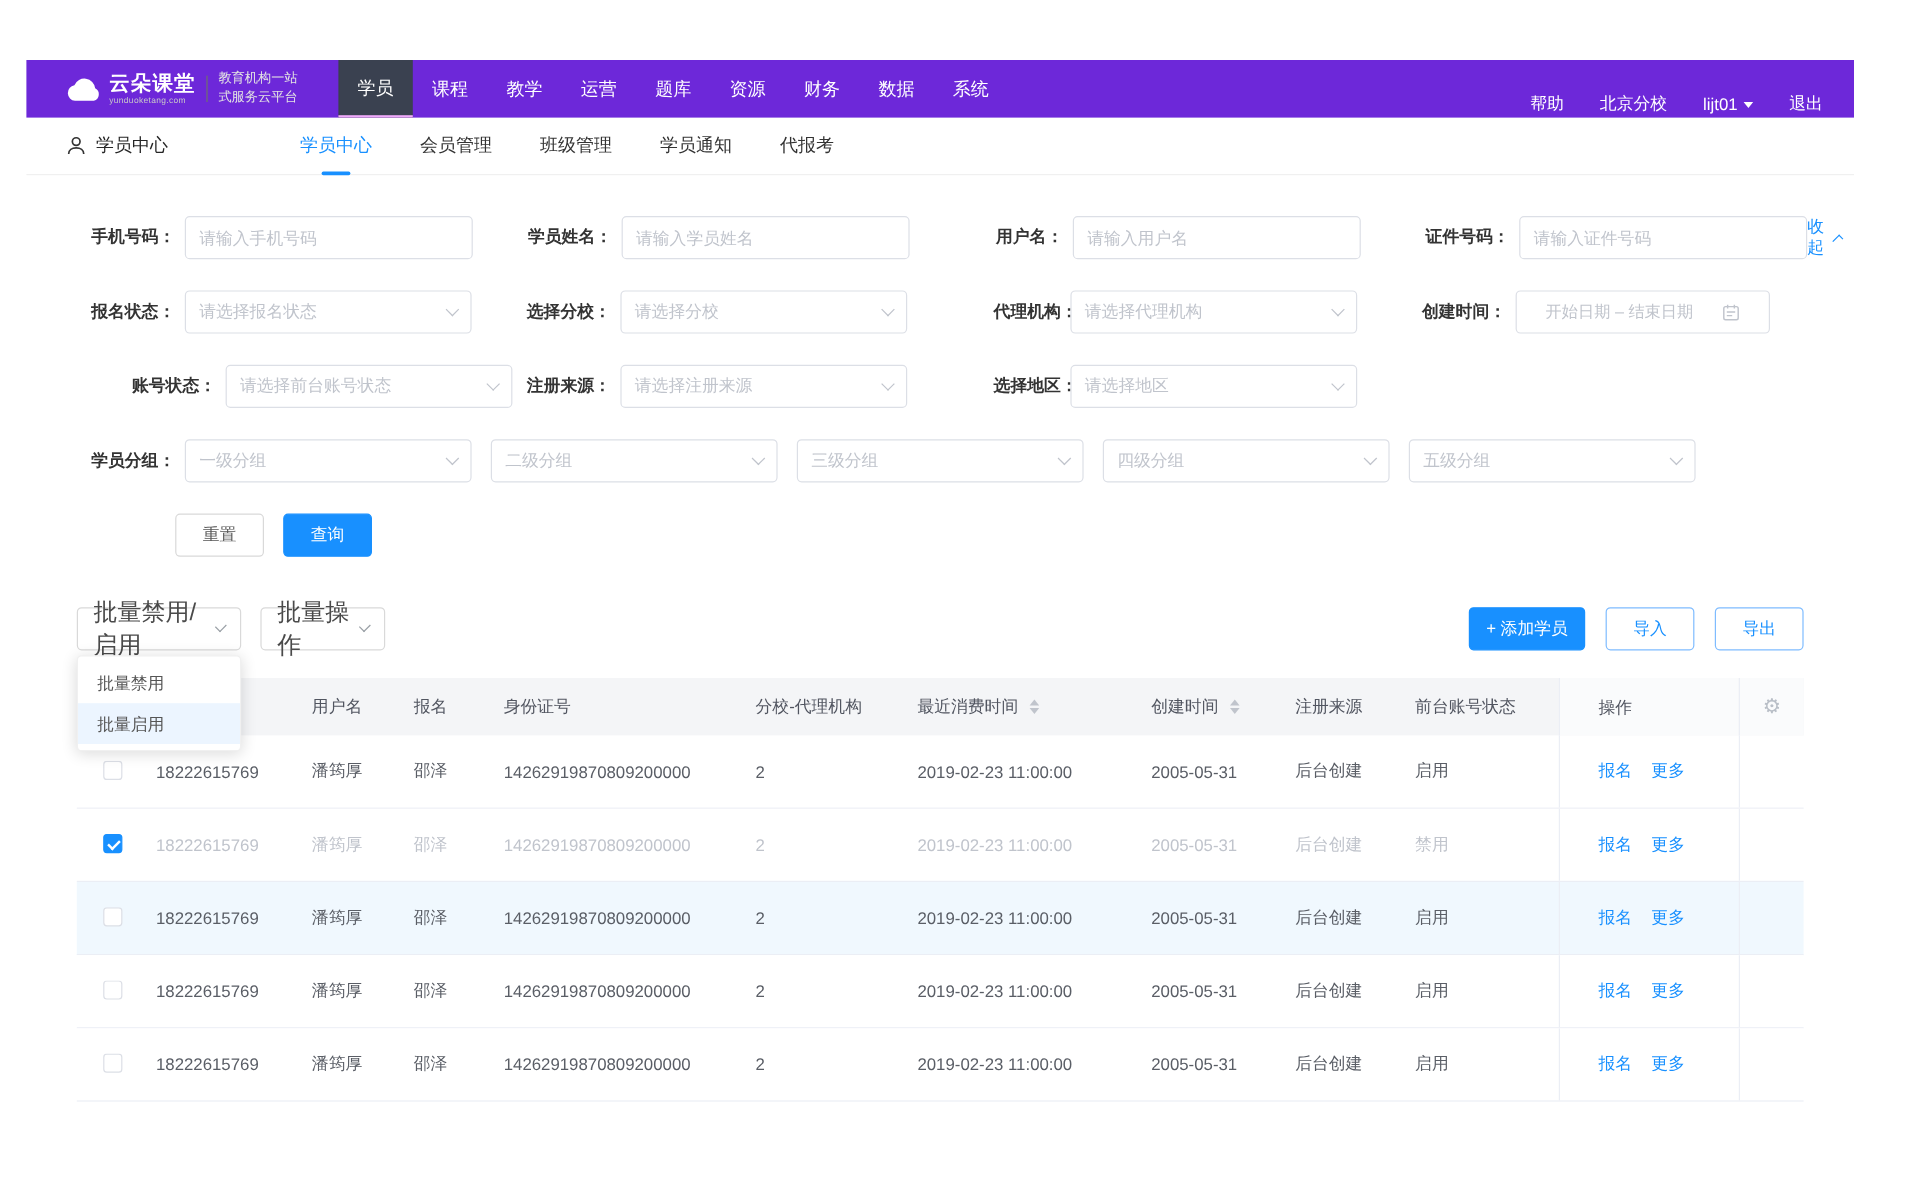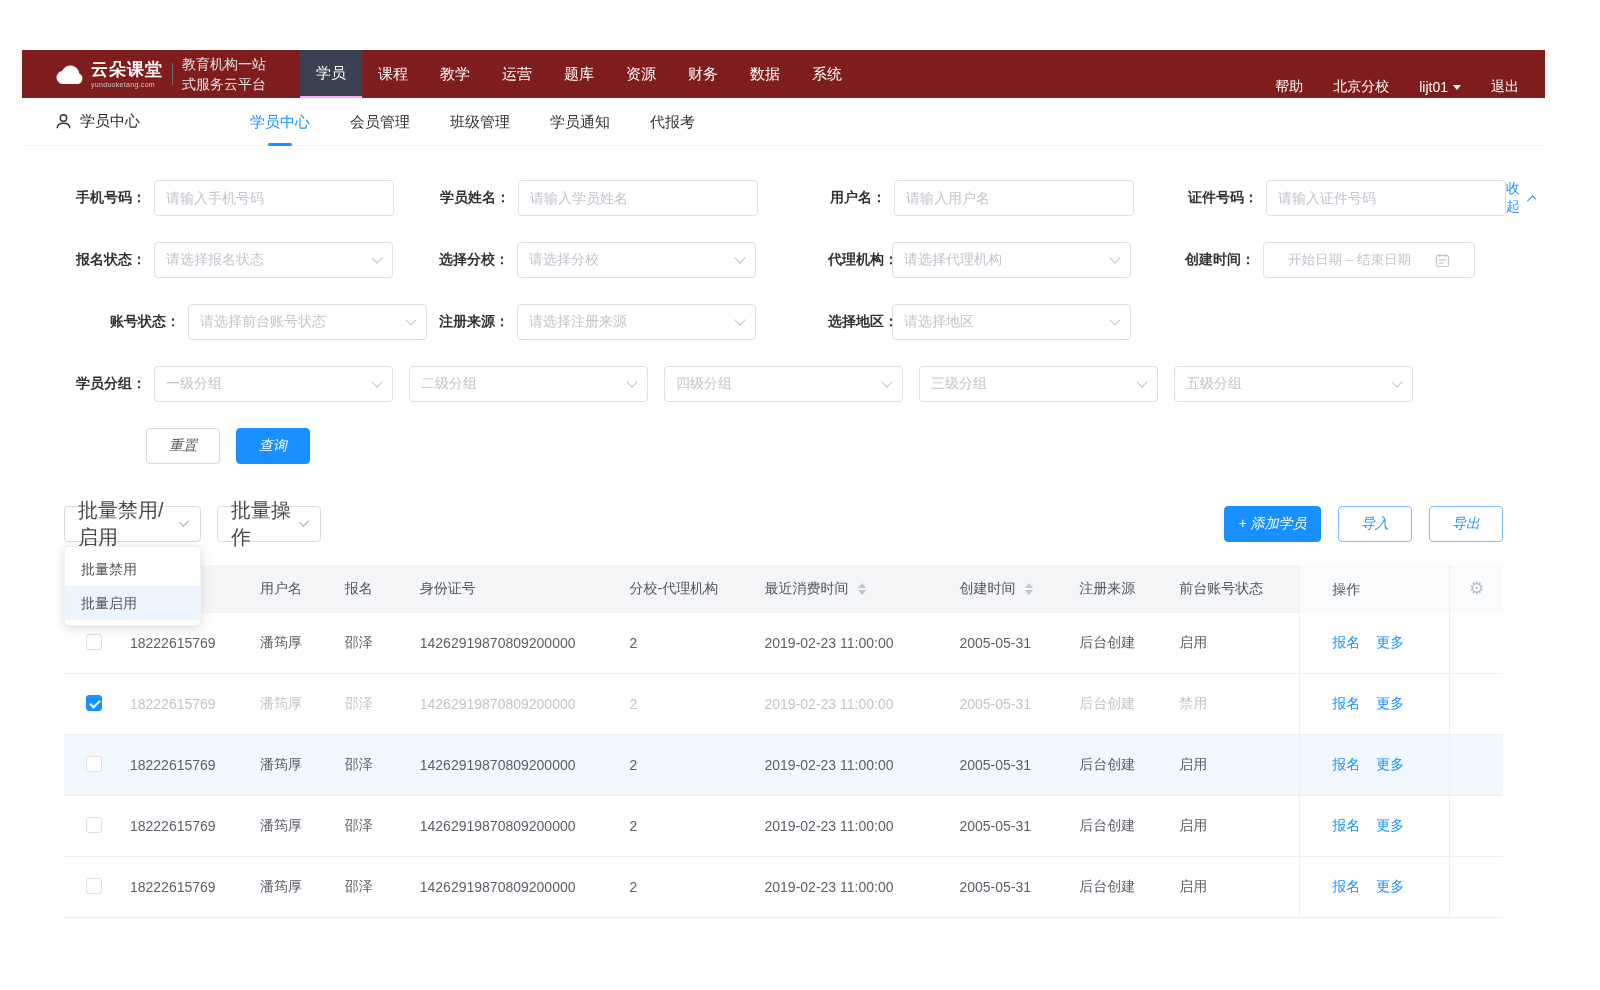--- a/index.html
+++ b/index.html
@@ -1,28 +1,28 @@
 <!DOCTYPE html>
 <html><head>
 <meta charset="utf-8">
 <style>
   * { box-sizing: border-box; }
   html,body { margin:0; padding:0; background:#fff; width:1600px; height:990px;
     font-family:"Liberation Sans","DejaVu Sans",sans-serif; }
   .frame { margin:50px 22px 0; width:1523px; background:#fff; }
 
   
-  .topnav { height:48px; background:#7f1d1d; display:flex; align-items:stretch; color:#fff; padding:0 26px 0 32px; }
+  .topnav { height:48px; background:#6d28d9; display:flex; align-items:stretch; color:#fff; padding:0 26px 0 32px; }
   .logo { display:flex; align-items:center; margin-right:20px; }
   .logo svg { margin-right:7px; }
   .brandcol { display:flex; flex-direction:column; line-height:1; }
   .brand { font-size:17px; font-weight:700; letter-spacing:1px; }
   .domain { font-size:7px; color:#c9c9c9; margin-top:3px; letter-spacing:.3px; }
   .logodiv { width:1px; height:22px; background:#6f6f6f; margin:0 9px; align-self:center; }
-  .tagline { font-size:14px; color:#e3e3e3; line-height:1.45; align-self:center; }
+  .tagline { font-size:11px; color:#e3e3e3; line-height:1.45; align-self:center; }
   .mainmenu { display:flex; margin-left:14px; }
   .mitem { padding:0 16px; display:flex; align-items:center; font-size:15px; color:#fff; cursor:pointer; position:relative; }
   .mitem.active { background:#3a4150; border-bottom:2px solid #f0abfc; }
   .topright { margin-left:auto; display:flex; align-items:center; gap:30px; font-size:14px;margin-top:26px; }
   .topright > div { cursor:pointer; display:flex; align-items:center; gap:5px; }
   .caret-down { width:0; height:0; border-left:4px solid transparent; border-right:4px solid transparent; border-top:5px solid #fff; display:inline-block; }
 
   
   .subnav { height:48px; border-bottom:1px solid #f0f0f0; display:flex; align-items:center; padding-left:33px; }
   .section { display:flex; align-items:center; gap:8px; font-size:15px; color:#262626; width:195px; }
@@ -49,21 +49,21 @@
   .fsel span { font-size:14px; color:#c0c4cc; }
   .chev { width:8px; height:8px; border-right:1.4px solid #c0c4cc; border-bottom:1.4px solid #c0c4cc;
         transform:rotate(45deg); margin-top:-4px; }
   .daterange { width:212px; height:36px; border:1px solid #dcdfe6; border-radius:4px; background:#fff;
         display:flex; align-items:center; justify-content:space-between; padding:0 24px; cursor:pointer; }
   .daterange span { font-size:13.5px; color:#c0c4cc; }
   .collapse { margin-left:auto; margin-right:48px; color:#1890ff; font-size:14px; display:flex; align-items:center; gap:6px; cursor:pointer; }
   .chev-up { width:8px; height:8px; border-left:1.6px solid #1890ff; border-top:1.6px solid #1890ff; transform:rotate(45deg); margin-top:4px; }
   .grp-row .fsel { margin-right:16px; } .grp-row .fsel:last-child { margin-right:0; }
   .btnrow { padding-left:82px; display:flex; gap:16px; margin-top:2px; }
-  .btn { height:36px; border-radius:4px; font-size:14px; cursor:pointer; font-family:inherit;font-style:italic; }
+  .btn { height:36px; border-radius:4px; font-size:14px; cursor:pointer; font-family:inherit; }
   .btn-reset { width:74px; background:#fff; border:1px solid #d9d9d9; color:#555; }
   .btn-search { width:74px; background:#1890ff; border:1px solid #1890ff; color:#fff; }
 
   
   .tsection { margin-top:42px; position:relative; }
   .toolbar { display:flex; align-items:center; height:36px; }
   .tbtn { height:36px; border:1px solid #d9d9d9; border-radius:4px; background:#fff; color:#4a4a4a;
         font-size:20px; display:flex; align-items:center; justify-content:space-between; padding:0 13px; cursor:pointer; }
   .tbtn .chev { margin-left:9px; border-color:#9aa0a6; }
   .tbtn-batch { width:137px; }
@@ -254,25 +254,25 @@
           <span class="flabel">学员分组：</span>
           <div class="fsel">
             <span>一级分组</span>
             <i class="chev"></i>
           </div>
           <div class="fsel">
             <span>二级分组</span>
             <i class="chev"></i>
           </div>
           <div class="fsel">
+            <span>三级分组</span>
+            <i class="chev"></i>
+          </div>
+          <div class="fsel">
             <span>四级分组</span>
-            <i class="chev"></i>
-          </div>
-          <div class="fsel">
-            <span>三级分组</span>
             <i class="chev"></i>
           </div>
           <div class="fsel">
             <span>五级分组</span>
             <i class="chev"></i>
           </div>
         </div>
       </div>
 
       <div class="btnrow">

